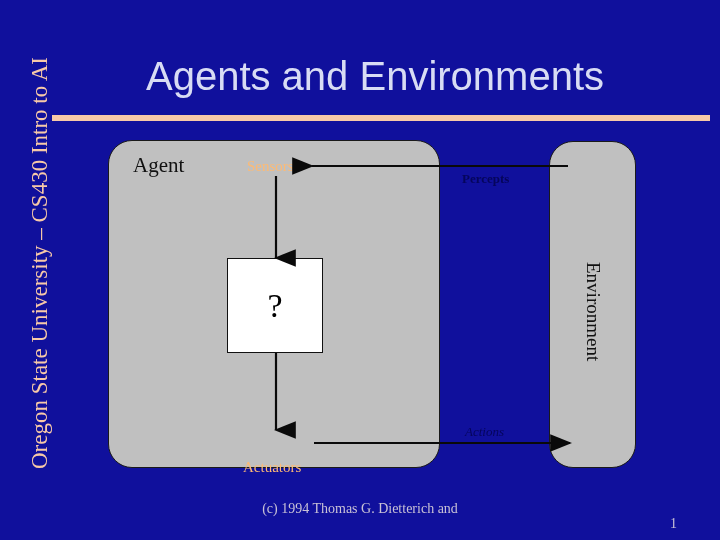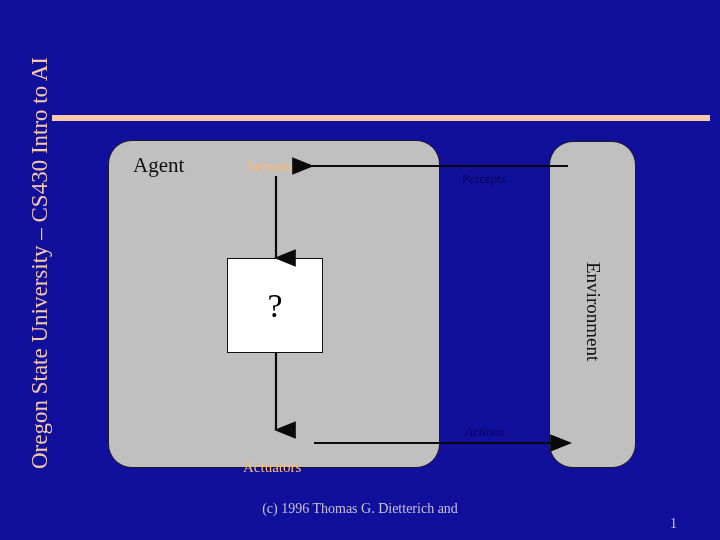--- a/index.html
+++ b/index.html
@@ -134,21 +134,21 @@
 
   
   .diagram-text {
     position: absolute;
     font-family: "Liberation Serif", serif;
     color: #fdba74;
     white-space: nowrap;
   }
   #sensors-label  { left: 247px; top: 158px; font-size: 15px; }
   #actuators-label{ left: 243px; top: 435px; font-size: 15px; margin-top: 24px; }
-  #percepts-label { left: 462px; top: 171px; font-size: 13px; color: #05055c; }
+  #percepts-label { left: 462px; top: 171px; font-size: 13px; color: #05055c; font-weight: bold; }
   #actions-label  { left: 465px; top: 424px; font-size: 13px; color: #05055c; font-style: italic; }
 
   
   #connectors {
     position: absolute;
     left: 0;
     top: 0;
     width: 720px;
     height: 540px;
     pointer-events: none;
@@ -171,20 +171,21 @@
     top: 516px;
     font-size: 14px;
     color: #c9c2d6;
   }
 </style>
 </head>
 <body>
 
 <div id="slide">
 
+  <h1 id="slide-title">Agents and Environments</h1>
 
   <div id="title-rule"></div>
 
   <div id="sidebar-label">Oregon State University – CS430 Intro to AI</div>
 
   <div id="agent-box"></div>
   <div id="agent-label" class="diagram-text">Agent</div>
 
   <div id="environment-box"></div>
   <div id="environment-label">Environment</div>
@@ -214,17 +215,17 @@
     <line x1="568" y1="166" x2="312" y2="166" stroke="#0a0a0a" stroke-width="2.2" marker-end="url(#arrow-left)"></line>
 
     <line x1="276" y1="176" x2="276" y2="258" stroke="#0a0a0a" stroke-width="2.2" marker-end="url(#arrow-down)"></line>
 
     <line x1="276" y1="353" x2="276" y2="430" stroke="#0a0a0a" stroke-width="2.2" marker-end="url(#arrow-down)"></line>
 
     <line x1="314" y1="443" x2="570" y2="443" stroke="#0a0a0a" stroke-width="2.2" marker-end="url(#arrow-right)"></line>
   </svg>
 
   <div id="footer-credit">
-    <div>(c) 1996 Thomas G. Dietterich and</div>
+    <div>(c) 1994 Thomas G. Dietterich and</div>
   </div>
   <div id="page-number">1</div>
 
 </div>
 
 </body></html>

